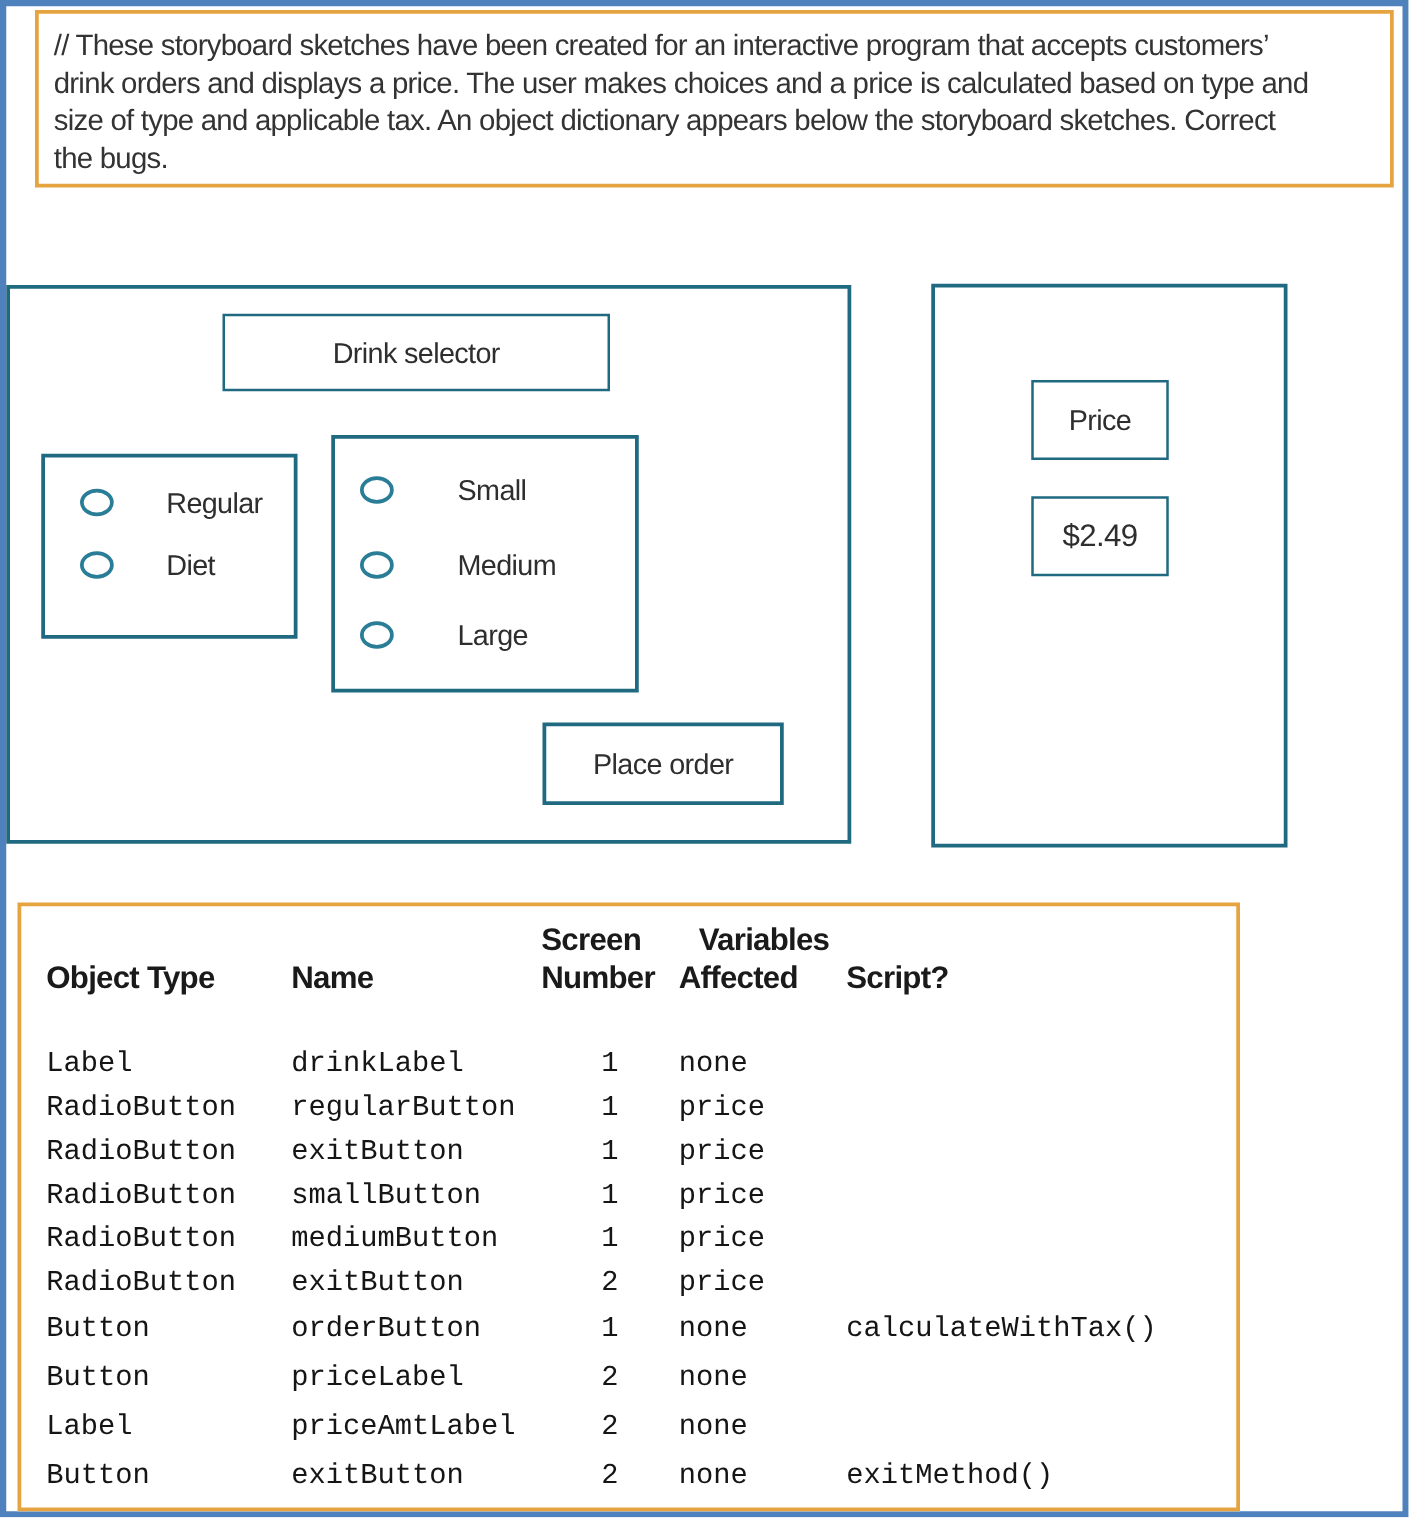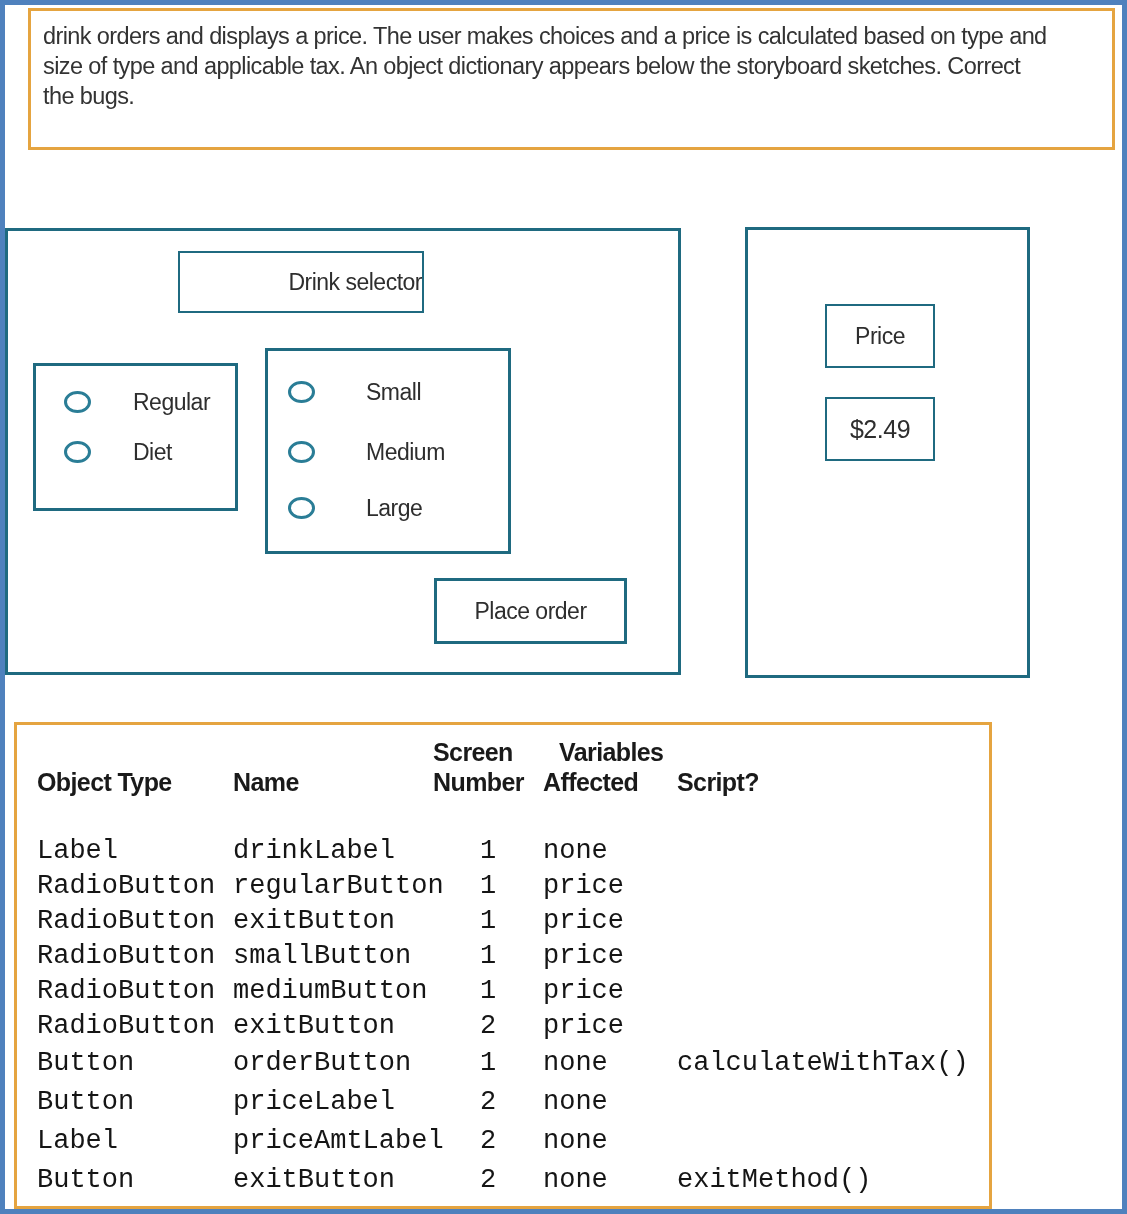--- a/index.html
+++ b/index.html
@@ -26,21 +26,21 @@
     position:absolute;border:3px solid #1f6a80;box-sizing:border-box;background:#ffffff;
   }
   .screen1{left:5px;top:228px;width:676px;height:447px;}
   .screen2{left:745px;top:227px;width:285px;height:451px;}
   .sbox{
     position:absolute;border:2px solid #1f6a80;box-sizing:border-box;background:#ffffff;
     display:flex;align-items:center;justify-content:center;
     font-size:23px;letter-spacing:-0.5px;color:#2e2e2e;
   }
   .thick{border-width:3px;}
-  .title-box{left:170px;top:20px;width:246px;height:62px;justify-content:flex-end;}
+  .title-box{left:170px;top:20px;width:310px;height:62px;}
   .left-group{left:25px;top:132px;width:205px;height:148px;}
   .size-group{left:257px;top:117px;width:246px;height:206px;}
   .order-box{left:426px;top:347px;width:193px;height:66px;}
   .price-box{left:77px;top:74px;width:110px;height:64px;}
   .amount-box{left:77px;top:167px;width:110px;height:64px;font-size:25px;}
   .exit-box{left:131px;top:348px;width:105px;height:66px;}
   .radio-row{
     position:absolute;display:flex;align-items:center;height:26px;
     font-size:23px;letter-spacing:-0.5px;color:#2e2e2e;
   }
@@ -67,33 +67,34 @@
   .h-r1c4{grid-column:4;grid-row:1;margin-left:16px;}
   .h-r2c1{grid-column:1;grid-row:2;}
   .h-r2c2{grid-column:2;grid-row:2;}
   .h-r2c3{grid-column:3;grid-row:2;}
   .h-r2c4{grid-column:4;grid-row:2;}
   .h-r2c5{grid-column:5;grid-row:2;}
   .dict-rows{position:absolute;left:20px;top:108px;right:8px;}
   .t-row{
     display:grid;grid-template-columns:196px 200px 110px 134px 1fr;
     align-items:center;height:35px;
-    font-family:"Liberation Mono", monospace;font-size:27px;color:#151515;
+    font-family:"Liberation Mono", monospace;font-size:23px;color:#151515;
     white-space:nowrap;
   }
   .t-row:nth-child(n+7){height:39px;}
   .t-row .num{text-align:center;}
 </style>
 </head>
 <body>
 
 <div class="page">
   <div class="page-frame"></div>
 
   <section class="comment-box">
+    <div class="comment-line">// These storyboard sketches have been created for an interactive program that accepts customers’</div>
     <div class="comment-line">drink orders and displays a price. The user makes choices and a price is calculated based on type and</div>
     <div class="comment-line">size of type and applicable tax. An object dictionary appears below the storyboard sketches. Correct</div>
     <div class="comment-line">the bugs.</div>
   </section>
 
   <section class="sketch screen1">
     <div class="sbox title-box">
       <span>Drink selector</span>
     </div>
 

